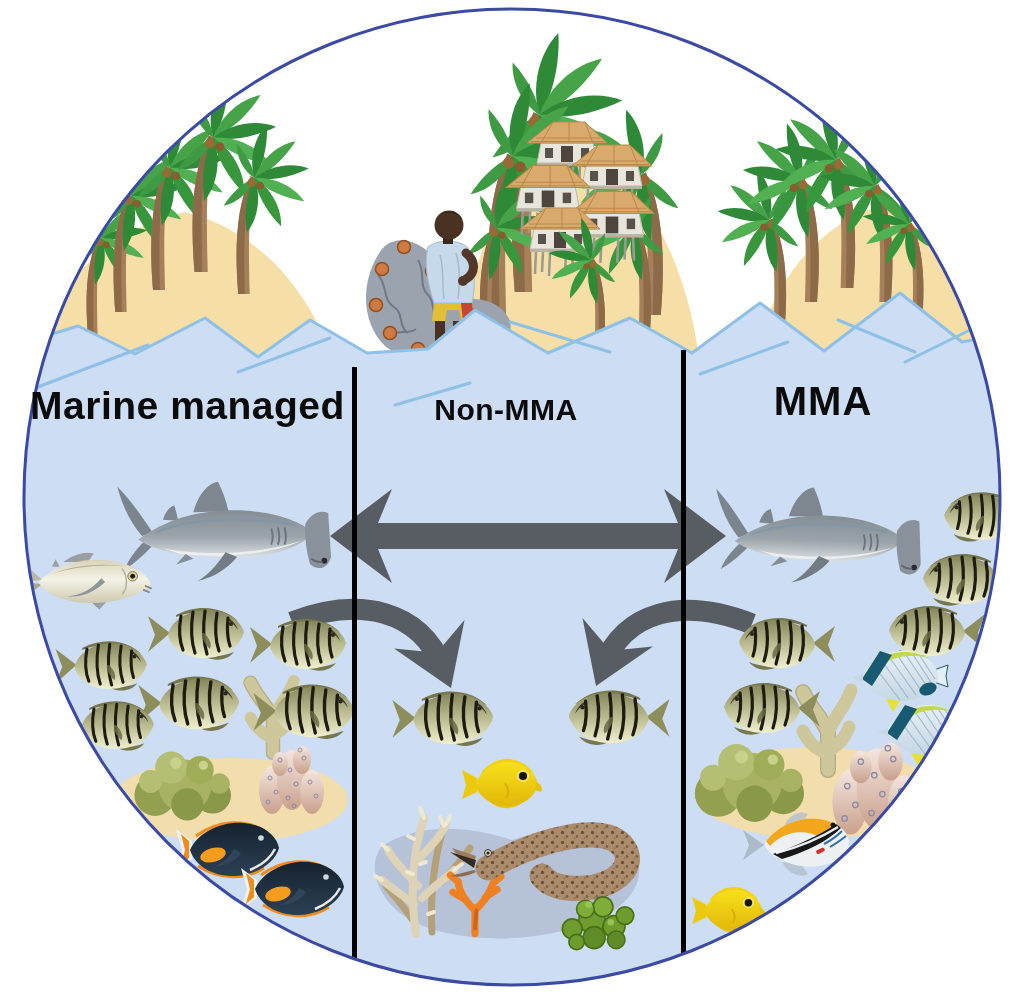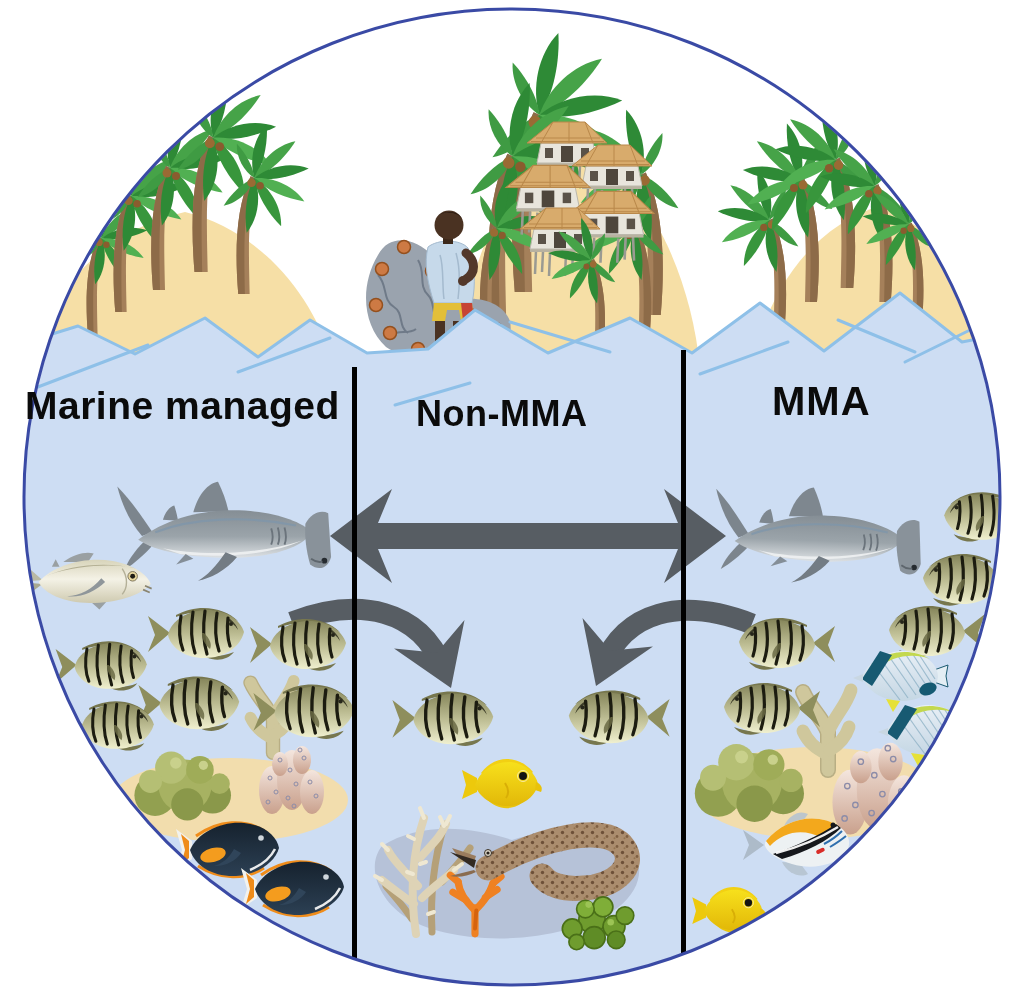--- a/index.html
+++ b/index.html
@@ -1,23 +1,23 @@
 <!DOCTYPE html>
 <html><head>
 <meta charset="utf-8">
 <style>
   html,body{margin:0;padding:0;background:#ffffff;}
   #stage{position:relative;width:1024px;height:994px;background:#ffffff;overflow:hidden;
          font-family:"Liberation Sans",sans-serif;}
   #art{position:absolute;left:0;top:0;}
   .lbl{position:absolute;font-family:"Liberation Sans",sans-serif;font-weight:700;
-       color:#0b0b0b;line-height:1.2;letter-spacing:.5px;}
+       color:#0b0b0b;text-align:center;line-height:1.2;letter-spacing:.5px;}
   #lblLeft{left:25px;top:383px;width:325px;font-size:39px;}
-  #lblCenter{left:416px;top:392px;width:228px;font-size:36px;}
-  #lblRight{left:772px;top:377px;width:190px;font-size:40px;letter-spacing:1px;}
+  #lblCenter{left:392px;top:392px;width:228px;font-size:30px;}
+  #lblRight{left:728px;top:377px;width:190px;font-size:40px;letter-spacing:1px;}
 </style>
 </head>
 <body>
 
 <div id="stage">
 
 <svg id="art" width="1024" height="994" viewBox="0 0 1024 994">
 <defs>
   <clipPath id="clipC">
           <circle cx="512" cy="497" r="487"></circle>

